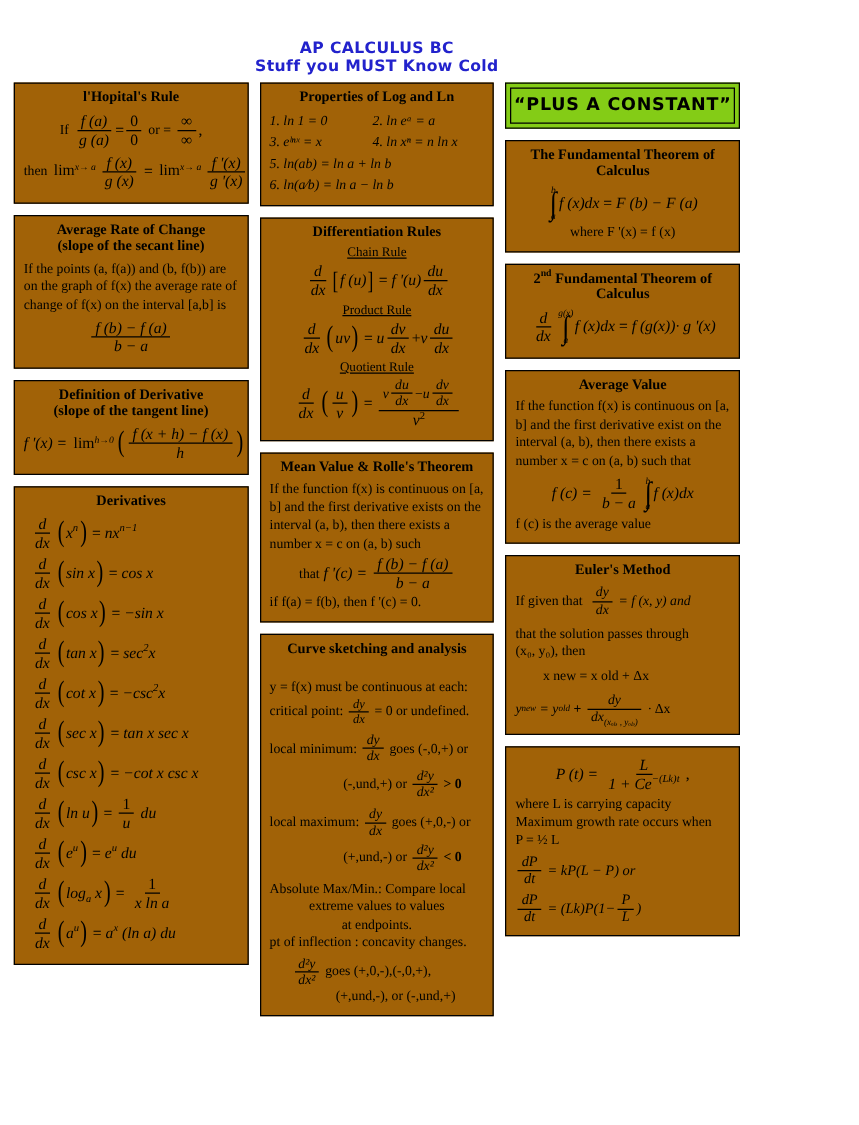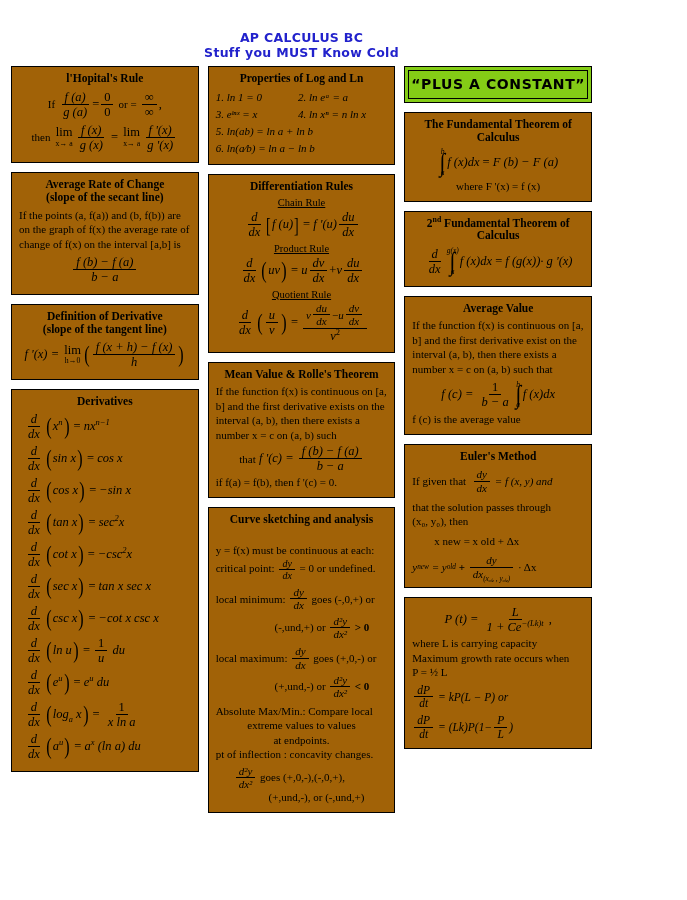--- a/index.html
+++ b/index.html
@@ -114,27 +114,26 @@
     transform: scaleX(0.68);
   }
   .brk {
     font-size: 1.6em;
     line-height: 0.7;
     display: inline-block;
     transform: scaleX(0.7);
   }
   .lim {
     display: inline-flex;
-    flex-direction: column;
-    align-items: center;
+    flex-direction: row;
     vertical-align: middle;
     line-height: 1.05;
     margin: 0 2px;
   }
-  .lim .lw { font-size: 0.62em; }
+  .lim .lw { font-size: 0.62em; font-style: italic; }
   .intg {
     display: inline-flex;
     flex-direction: column;
     align-items: center;
     vertical-align: middle;
     line-height: 1;
     margin: 0 1px;
   }
   .intg .lb, .intg .ub { font-size: 0.6em; font-style: italic; }
   .intg .sg { font-size: 2.05em; line-height: 0.52; font-family: "Liberation Serif", serif; transform: scaleX(0.8); }

